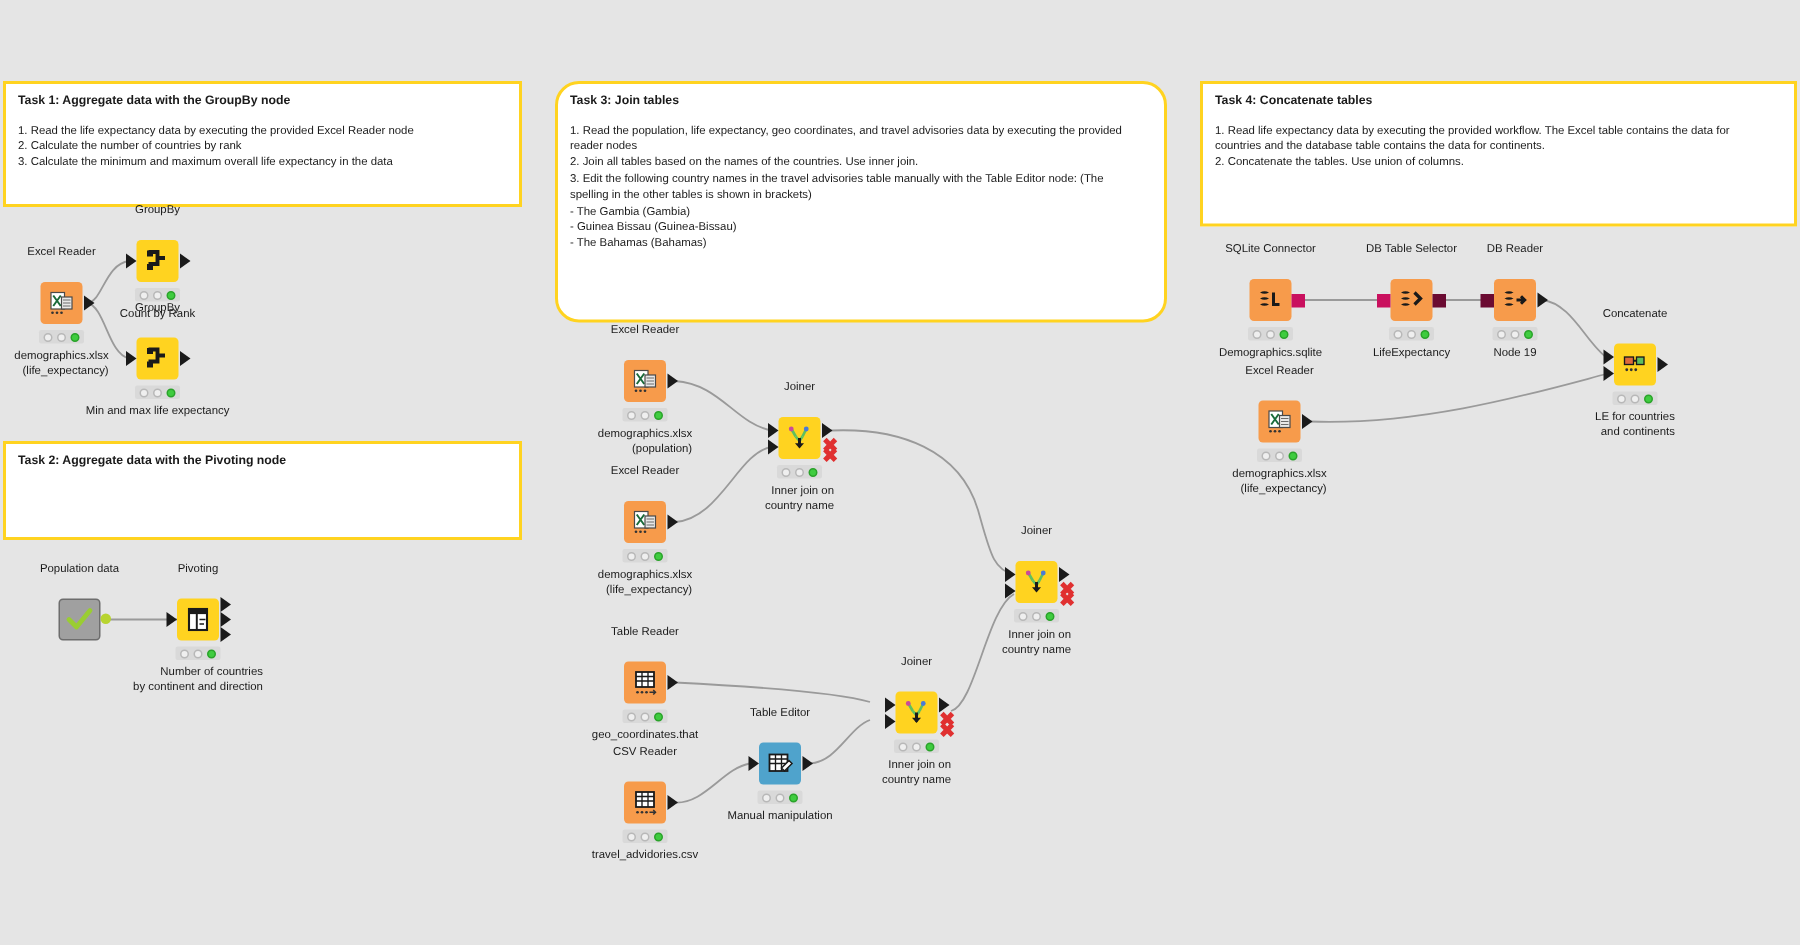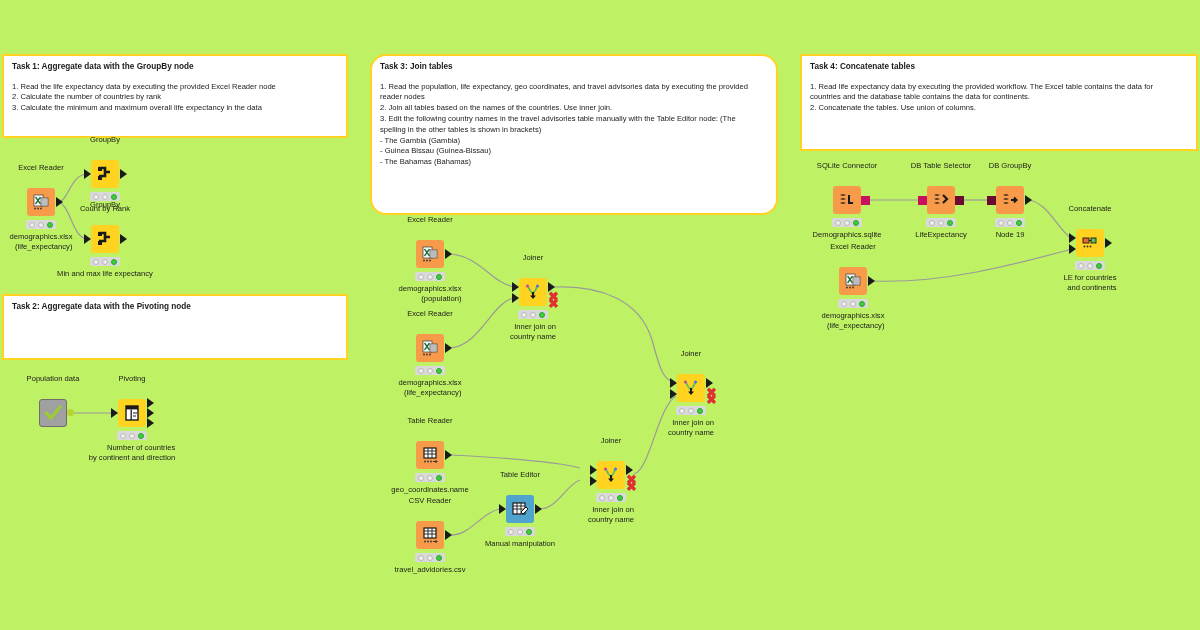--- a/index.html
+++ b/index.html
@@ -5,21 +5,21 @@
   * { box-sizing: border-box; }
   html, body {
     margin: 0; padding: 0;
     background: #ffffff;
     font-family: "Liberation Sans", sans-serif;
   }
   #canvas {
     position: relative;
     width: 1200px;
     height: 630px;
-    background: #bef264;
+    background: #e5e5e5;
     overflow: hidden;
   }
 
   
   .annotation {
     position: absolute;
     border: 2px solid #FFD320;
     background: #ffffff;
     padding: 6px 8px 6px 8px;
   }
@@ -385,21 +385,21 @@
           <circle cx="10" cy="15.5" r="0.9" fill="#333"></circle>
         <path d="M12 15.5 h4 M14.5 14 l1.5 1.5 l-1.5 1.5" stroke="#333" stroke-width="1" fill="none"></path>
       </svg>
     </div>
     <div class="port port-tri" style="left:15px; top:-5px;"></div>
     <div class="node-status">
       <span class="led"></span>
       <span class="led"></span>
       <span class="led green"></span>
     </div>
-    <div class="node-label">geo_coordinates.name</div>
+    <div class="node-label">geo_coordinates.that</div>
   </div>
 
   <div class="node" style="left:430px; top:535px;">
     <div class="node-title">CSV Reader</div>
     <div class="node-box orange">
       <svg width="18" height="18" viewBox="0 0 18 18">
         <rect x="3" y="2" width="12" height="10" fill="#fff" stroke="#1a1a1a" stroke-width="1.2"></rect>
         <path d="M3 5 h12 M3 8 h12 M7 2 v10 M11 2 v10" stroke="#1a1a1a" stroke-width="0.9"></path>
         <circle cx="4" cy="15.5" r="0.9" fill="#333"></circle>
           <circle cx="7" cy="15.5" r="0.9" fill="#333"></circle>
@@ -522,21 +522,21 @@
     <div class="port port-sq dark" style="left:14px; top:-4px;"></div>
     <div class="node-status">
       <span class="led"></span>
       <span class="led"></span>
       <span class="led green"></span>
     </div>
     <div class="node-label">LifeExpectancy</div>
   </div>
 
   <div class="node" style="left:1010px; top:200px;">
-    <div class="node-title">DB GroupBy</div>
+    <div class="node-title">DB Reader</div>
     <div class="node-box orange">
       <svg width="18" height="18" viewBox="0 0 18 18">
         <path d="M2 4 q3 -1.6 6 0 q-3 1.6 -6 0" fill="#1a1a1a"></path>
         <path d="M2 8 q3 -1.6 6 0 q-3 1.6 -6 0" fill="#1a1a1a"></path>
         <path d="M2 12 q3 -1.6 6 0 q-3 1.6 -6 0" fill="#1a1a1a"></path>
         <path d="M10 9 h5 M13 6.5 l2.5 2.5 l-2.5 2.5" stroke="#1a1a1a" stroke-width="2" fill="none"></path>
       </svg>
     </div>
     <div class="port port-sq dark" style="left:-23px; top:-4px;"></div>
     <div class="port port-tri" style="left:15px; top:-5px;"></div>

